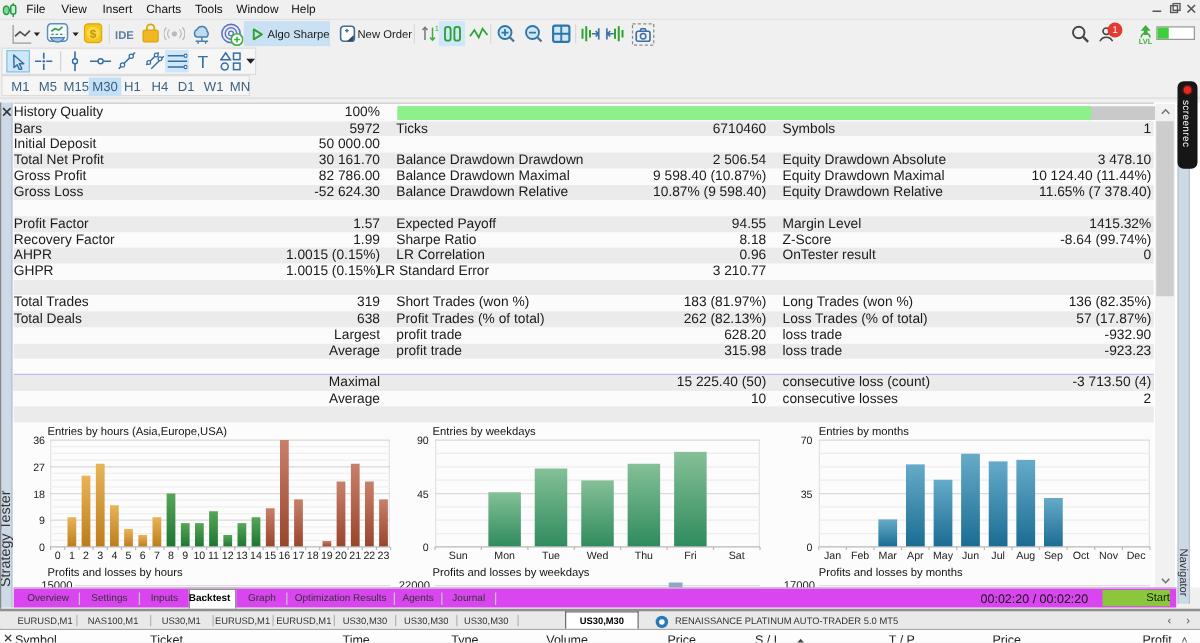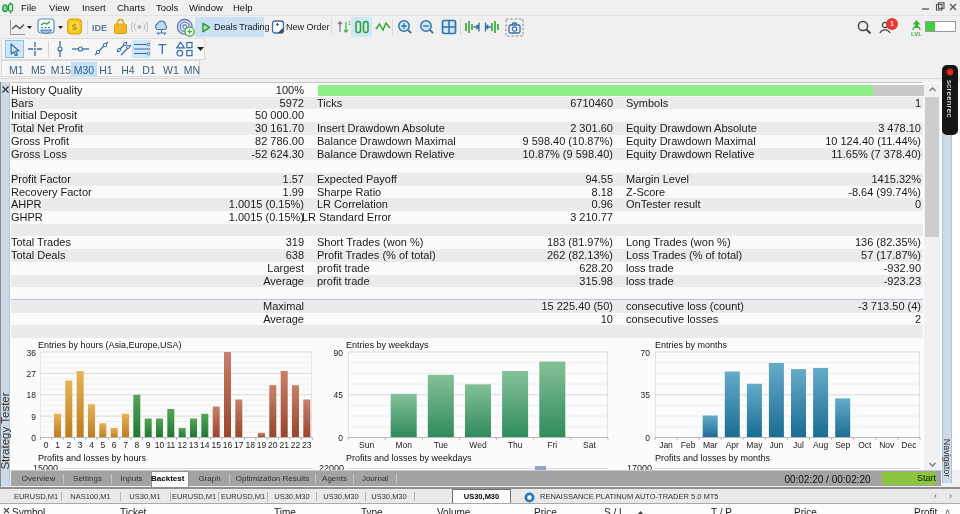--- a/index.html
+++ b/index.html
@@ -15,21 +15,21 @@
 #main { position:absolute; left:0; top:82px; width:960px; height:388px; background:#fff; }
 #leftstrip { position:absolute; left:0; top:82px; width:10px; height:404px; background:#ccd9e6; border-right:1px solid #b5c2d0; }
 #navstrip { position:absolute; left:942px; top:82px; width:10px; height:401px; background:#ccd9e6; border-left:1px solid #b5c2d0; border-right:1px solid #b5c2d0; }
 #main2 { position:absolute; left:11px; top:82px; width:912px; height:388px; background:#fcfcfc; border-top:1px solid #c5c5c5; }
 .trow { position:absolute; left:0px; width:912px; height:12.7px; }
 .c { position:absolute; top:0; font-size:11px; line-height:12.7px; color:#1a1a1a; white-space:pre; }
 .r { text-align:right; }
 #vscroll { position:absolute; left:924px; top:83px; width:16px; height:387px; background:#f1f1f1; }
 .al { font-size:8.5px; fill:#222; font-family:"Liberation Sans",sans-serif; }
 .ct { position:absolute; font-size:9px; color:#111; }
-#tabrow { position:absolute; left:11px; top:470px; width:930px; height:16px; background:#a3a3a3; border-top:1px solid #c9c9c9; }
+#tabrow { position:absolute; left:11px; top:470px; width:930px; height:16px; background:#d946ef; border-top:1px solid #c9c9c9; }
 .tab { position:absolute; top:0px; height:15px; line-height:16px; font-size:8px; color:#333; text-align:center; }
 .tabsep { position:absolute; top:3px; width:1px; height:10px; background:#c4c4c4; }
 #charttabs { position:absolute; left:0; top:487px; width:960px; height:16px; background:#e9e9e9; border-top:2px solid #8f8f8f; }
 .ctxt { position:absolute; top:1px; height:14px; line-height:14px; font-size:7.5px; color:#333; text-align:center; }
 .csep { position:absolute; top:3px; width:1px; height:9px; background:#b5b5b5; }
 #dealshdr { position:absolute; left:0; top:503px; width:960px; height:11px; background:#fdfdfd; border-top:1px solid #aaa; }
 .dh { position:absolute; top:3px; font-size:10px; color:#222; }
 .vtext { position:absolute; font-size:9px; color:#333; white-space:nowrap; }
 </style></head>
 <body>
@@ -103,21 +103,21 @@
     <circle cx="8.8" cy="8.8" r="4.6" fill="none" stroke="#5b74c9" stroke-width="1.2"></circle>
     <circle cx="8.8" cy="8.8" r="1.9" fill="none" stroke="#5b74c9" stroke-width="1.1"></circle>
     <circle cx="13.6" cy="13.6" r="4.6" fill="#fff" stroke="#3daf3f" stroke-width="1.3"></circle>
     <path d="M13.6 11.3 v4.6 M11.3 13.6 h4.6" stroke="#3daf3f" stroke-width="1.3"></path>
   </svg>
 
   <div class="abs" style="left:195px;top:1px;width:69px;height:20px;background:#c9e1f3;"></div>
   <svg class="abs" style="left:201px;top:6px" width="10" height="11" viewBox="0 0 10 11">
     <path d="M2 1.5 L8.5 5.5 L2 9.5 Z" fill="none" stroke="#2ea22e" stroke-width="1.5" stroke-linejoin="round"></path>
   </svg>
-  <span class="abs" style="left:214px;top:6px;font-size:9px;color:#1a1a1a">Deals Trading</span>
+  <span class="abs" style="left:214px;top:6px;font-size:9px;color:#1a1a1a">Algo Sharpe</span>
 
   <div class="abs" style="left:268px;top:1px;width:59px;height:20px;"></div>
   <svg class="abs" style="left:271px;top:4px" width="14" height="14" viewBox="0 0 14 14">
     <rect x="1.5" y="1" width="11" height="12" rx="2.5" fill="#fff" stroke="#3f6f99" stroke-width="1.3"></rect>
     <path d="M5 4.5 h3 M6.5 3 v3" stroke="#3f6f99" stroke-width="1.1"></path>
     <path d="M12 8 L12 11 A2.5 2.5 0 0 1 9.5 13 L6.5 13 Z" fill="#2e4a66"></path>
   </svg>
   <span class="abs" style="left:286px;top:6px;font-size:9px;color:#1a1a1a">New Order</span>
   <div class="abs" style="left:331px;top:3px;width:1px;height:16px;background:#dadada"></div>
 
@@ -272,22 +272,22 @@
 <span class="c" style="left:615px">Symbols</span>
 <span class="c r" style="left:750px;width:160px">1</span>
 </div>
 <div class="trow" style="top:26.4px;background:#fbfbfb">
 <span class="c" style="left:0px">Initial Deposit</span>
 <span class="c r" style="left:120px;width:173px">50 000.00</span>
 </div>
 <div class="trow" style="top:39.1px;background:#ebebeb">
 <span class="c" style="left:0px">Total Net Profit</span>
 <span class="c r" style="left:120px;width:173px">30 161.70</span>
-<span class="c" style="left:306px">Insert Drawdown Absolute</span>
-<span class="c r" style="left:440px;width:162px">2 301.60</span>
+<span class="c" style="left:306px">Balance Drawdown Drawdown</span>
+<span class="c r" style="left:440px;width:162px">2 506.54</span>
 <span class="c" style="left:615px">Equity Drawdown Absolute</span>
 <span class="c r" style="left:750px;width:160px">3 478.10</span>
 </div>
 <div class="trow" style="top:51.8px;background:#fbfbfb">
 <span class="c" style="left:0px">Gross Profit</span>
 <span class="c r" style="left:120px;width:173px">82 786.00</span>
 <span class="c" style="left:306px">Balance Drawdown Maximal</span>
 <span class="c r" style="left:440px;width:162px">9 598.40 (10.87%)</span>
 <span class="c" style="left:615px">Equity Drawdown Maximal</span>
 <span class="c r" style="left:750px;width:160px">10 124.40 (11.44%)</span>

